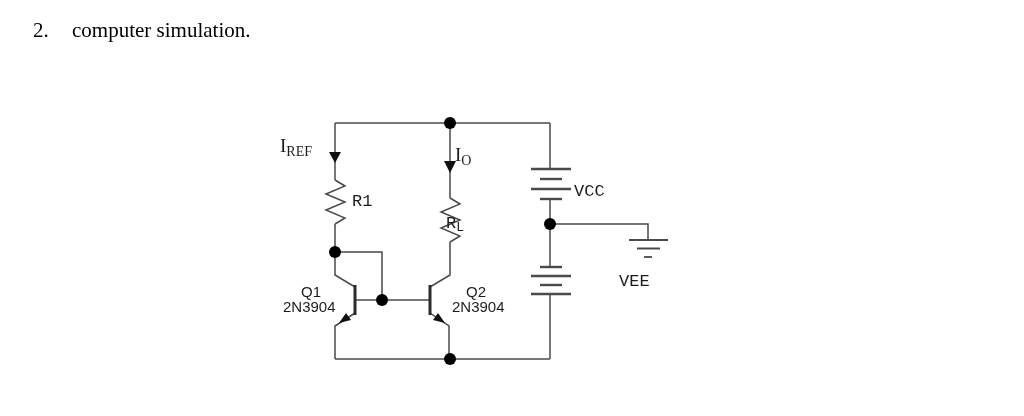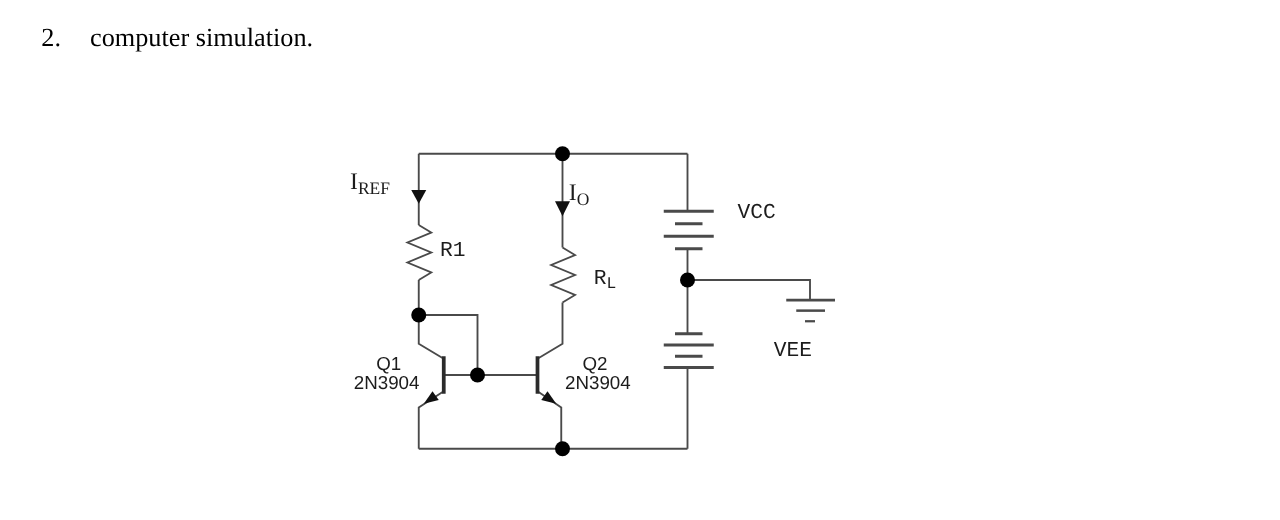--- a/index.html
+++ b/index.html
@@ -126,23 +126,23 @@
       <circle cx="550" cy="224" r="6"></circle>
     </g>
   </svg>
 
   <div class="clabel serif-label" style="left:280px; top:136px;"><span>I</span><span class="csub">REF</span></div>
 
   <div class="clabel serif-label" style="left:455px; top:145px;"><span>I</span><span class="csub">O</span></div>
 
   <div class="clabel mono-17" style="left:352px; top:193px;">R1</div>
 
-  <div class="clabel mono-17" style="left:475px; top:215px;"><span>R</span><span class="csub">L</span></div>
+  <div class="clabel mono-17" style="left:446px; top:215px;"><span>R</span><span class="csub">L</span></div>
 
-  <div class="clabel mono-17" style="left:574px; top:162px;margin-left:16px;">VCC</div>
+  <div class="clabel mono-17" style="left:574px; top:183px;">VCC</div>
 
   <div class="clabel mono-17" style="left:574px; top:273px;margin-left:45px;">VEE</div>
 
   <div class="clabel mono-13" style="left:301px; top:284px;">Q1</div>
   <div class="clabel mono-13" style="left:283px; top:299px;">2N3904</div>
 
   <div class="clabel mono-13" style="left:466px; top:284px;">Q2</div>
   <div class="clabel mono-13" style="left:452px; top:299px;">2N3904</div>
 
 

